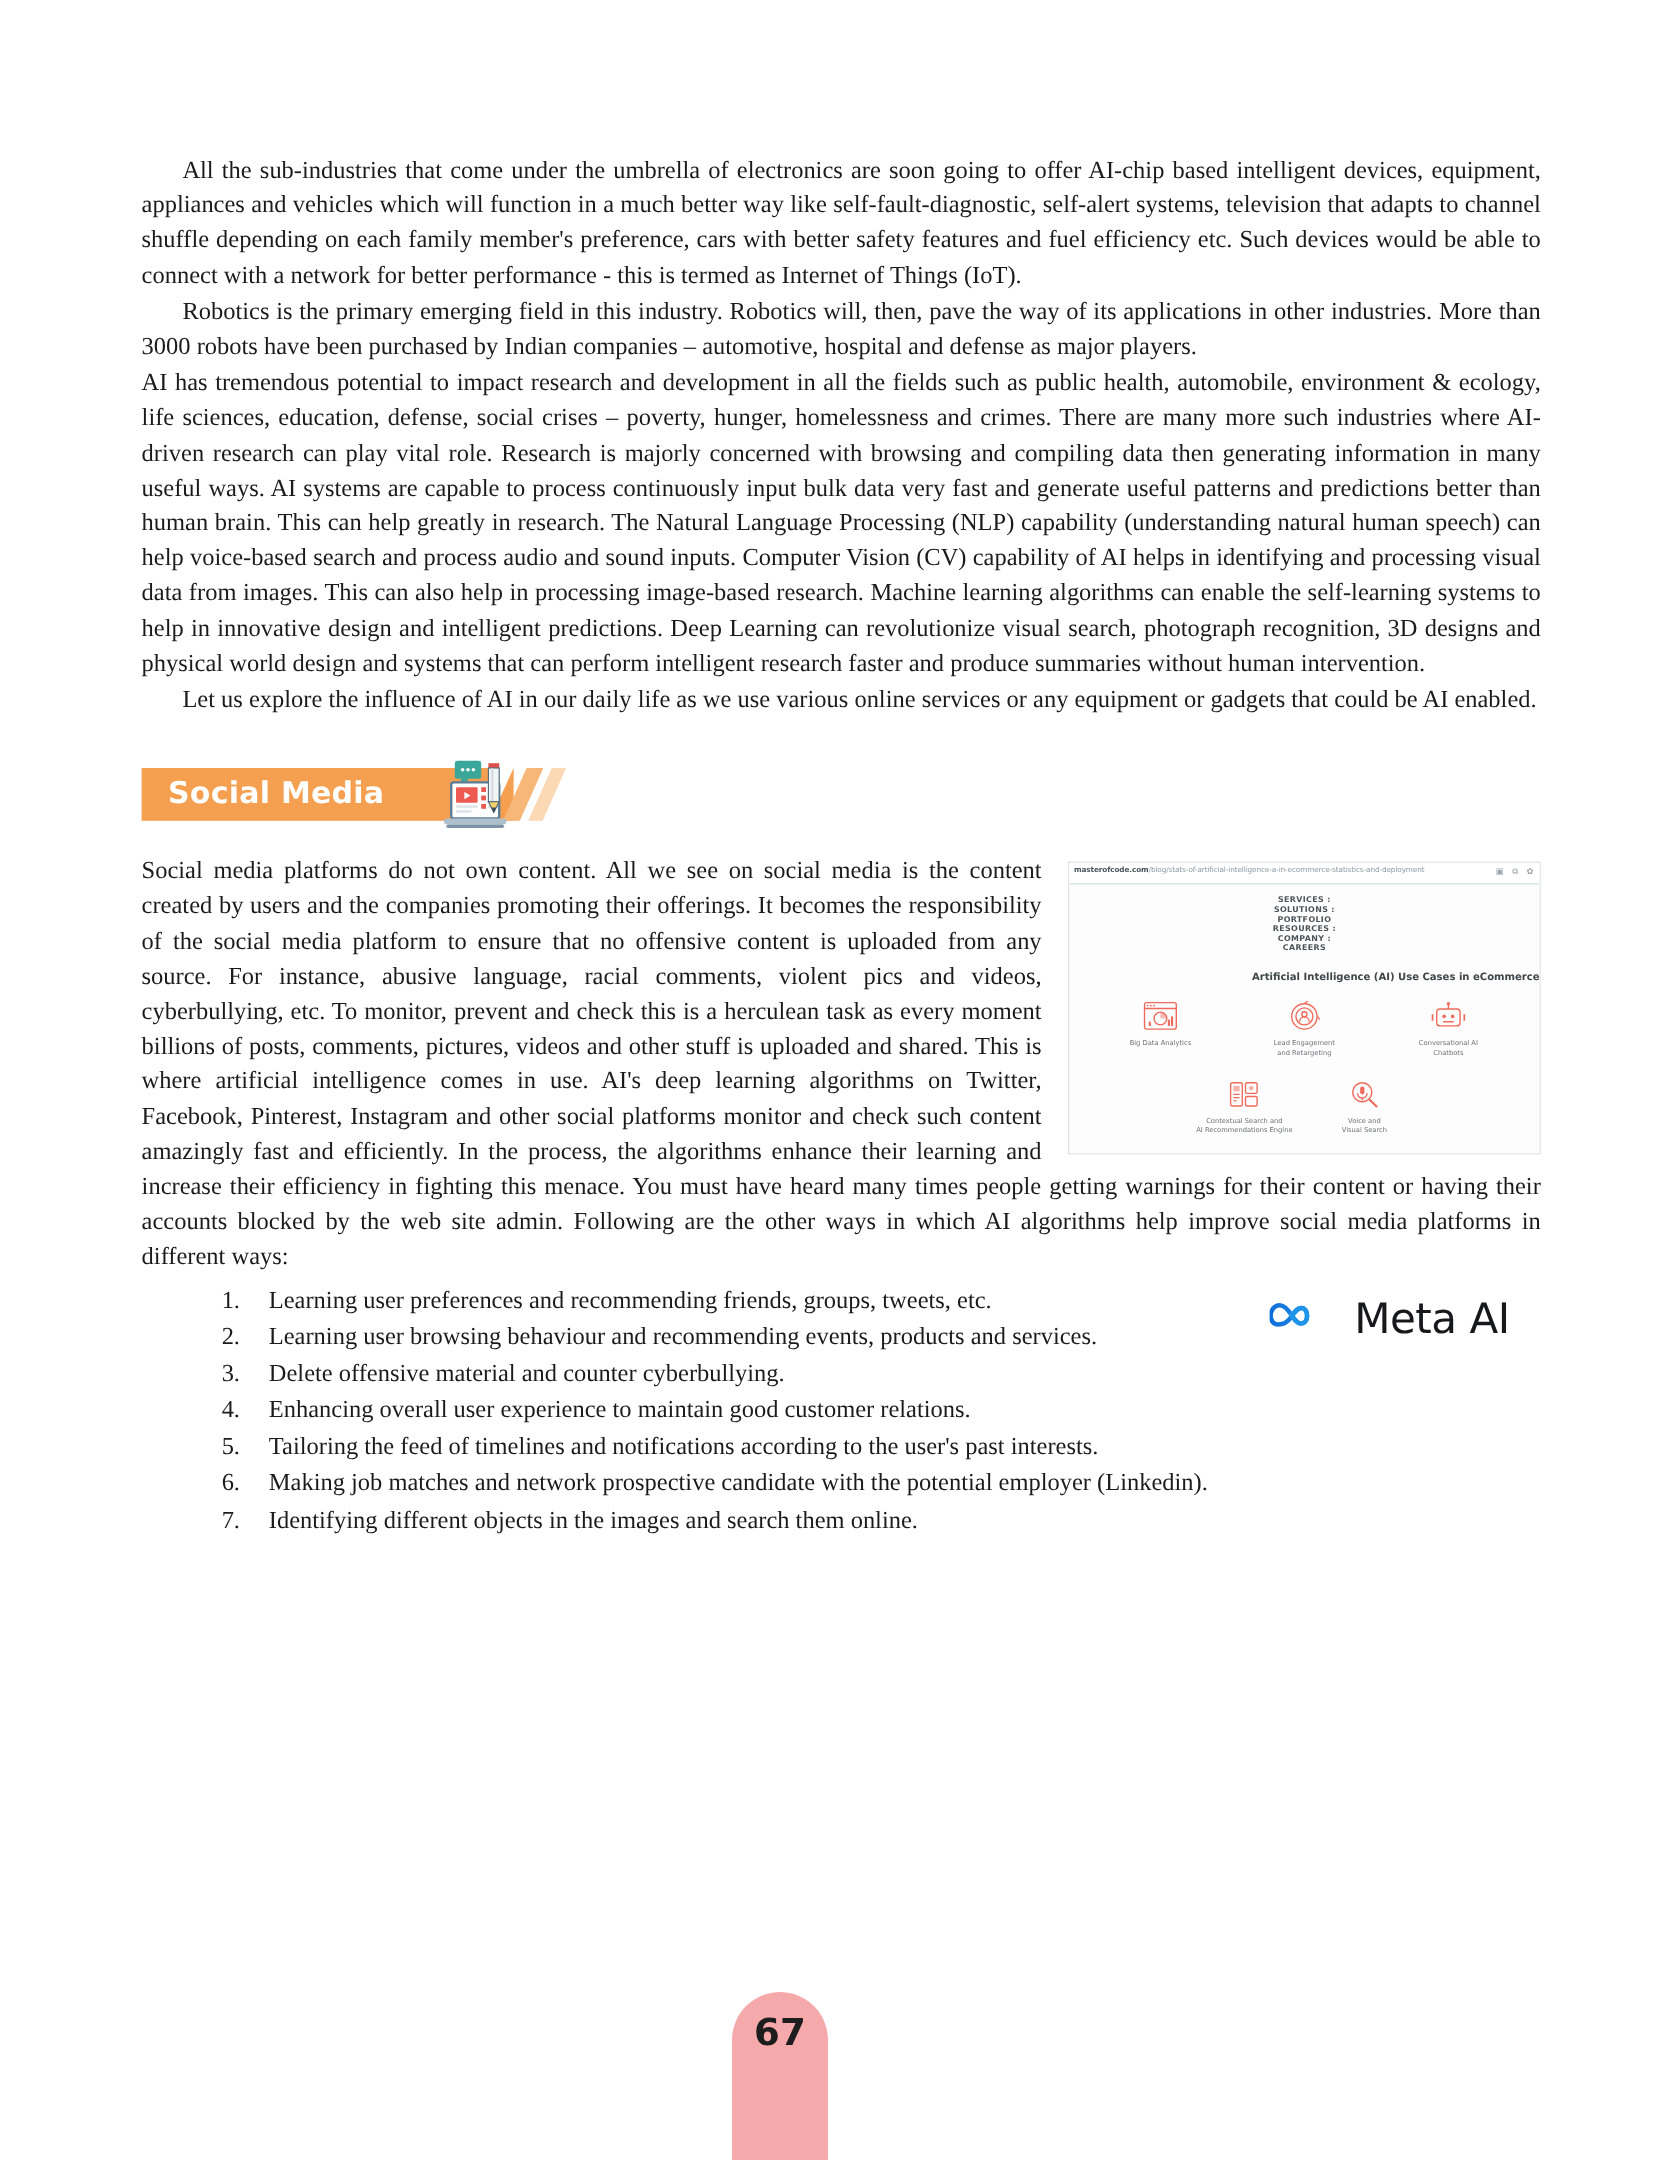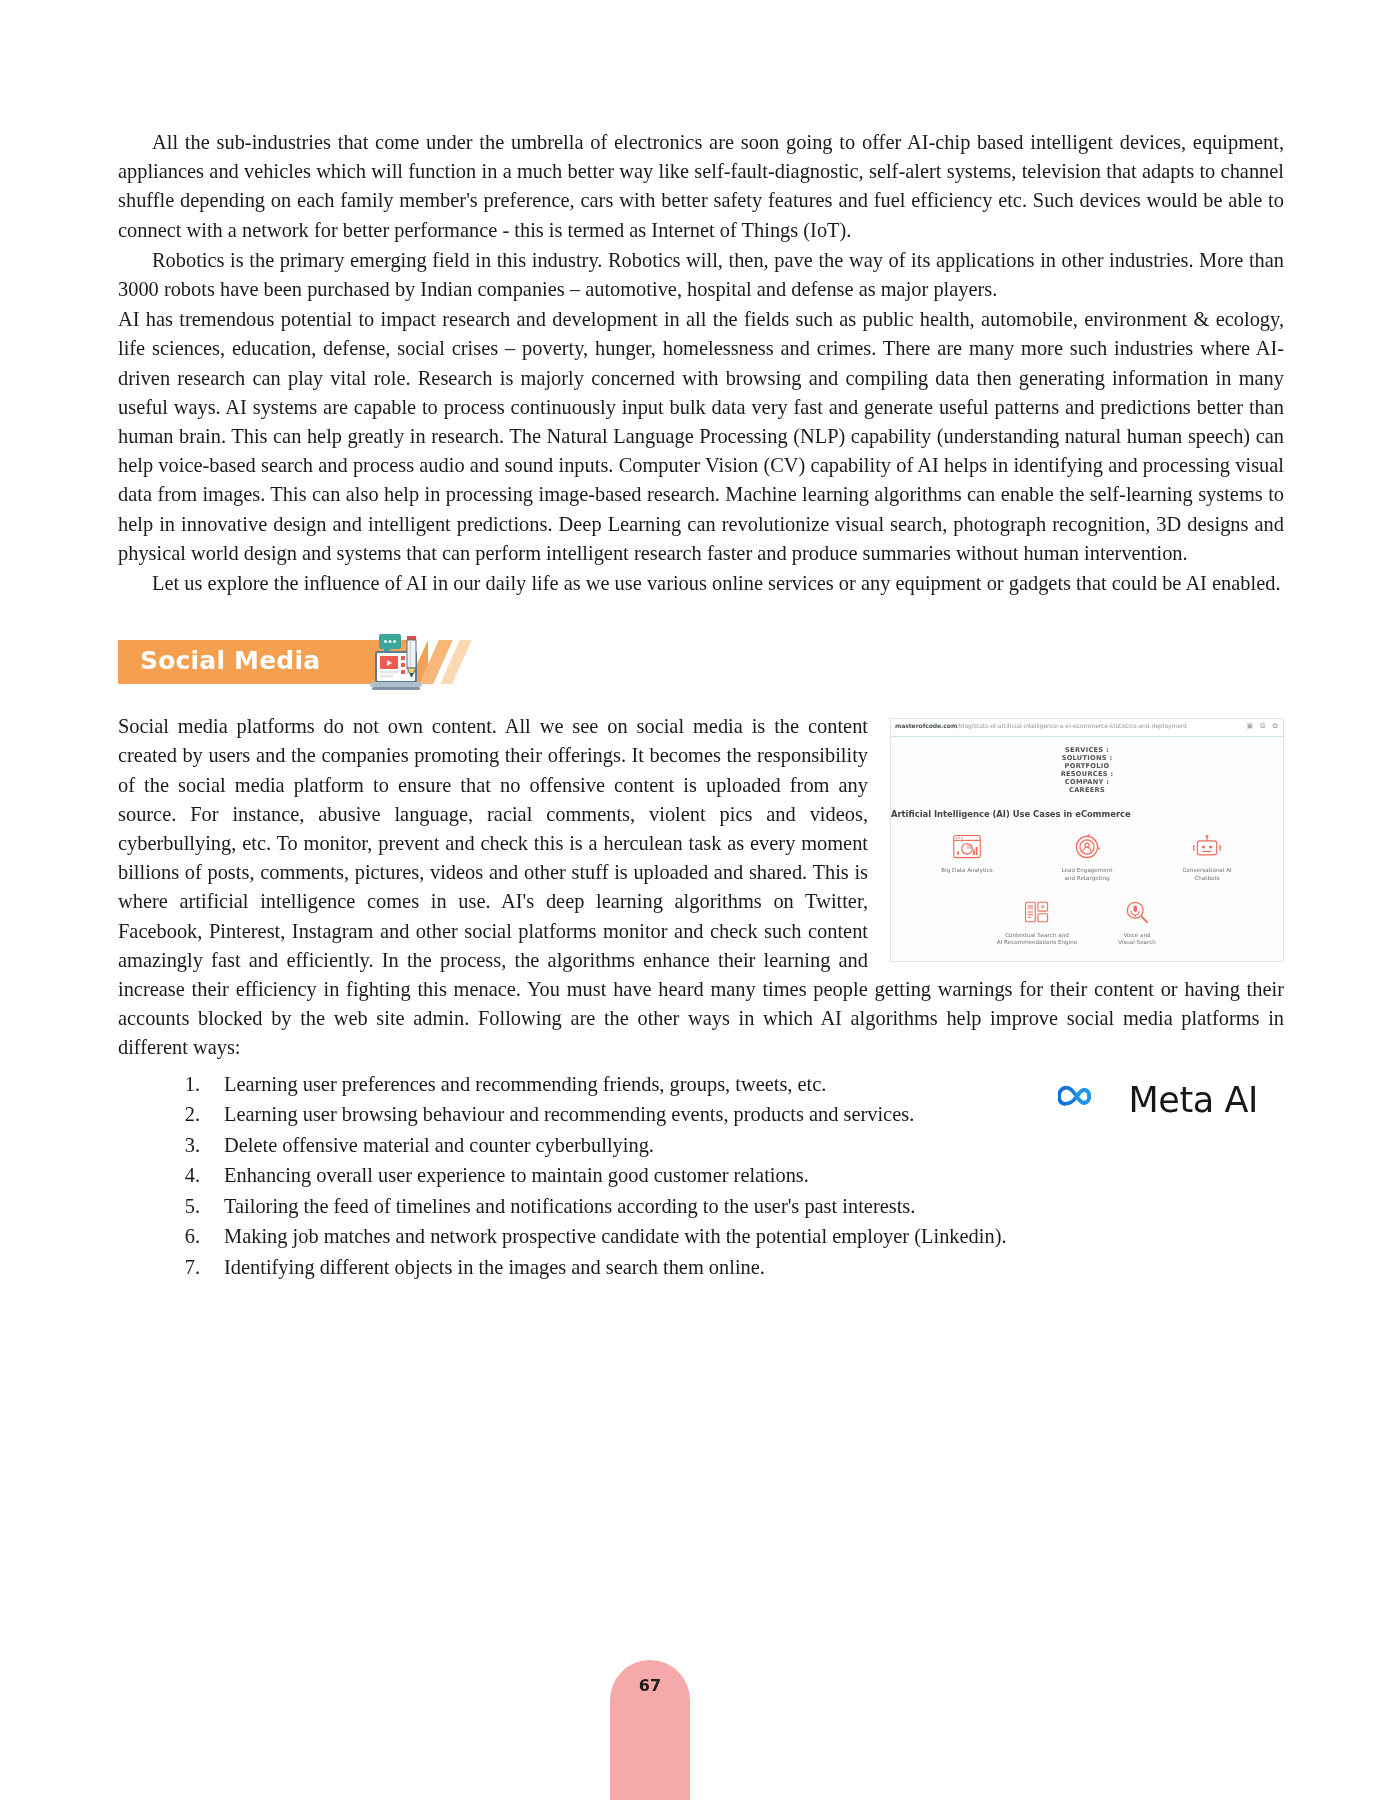--- a/index.html
+++ b/index.html
@@ -152,21 +152,21 @@
     align-items: center;
     padding: 9px 10px 4px 10px;
     font-family: "DejaVu Sans", "Liberation Sans", sans-serif;
     font-size: 6.6px;
     font-weight: bold;
     color: #4c5358;
     letter-spacing: 0.3px;
     flex-direction: column;
   }
   .ws-title {
-    text-align: left;
+    text-align: right;
     font-family: "DejaVu Sans", "Liberation Sans", sans-serif;
     font-size: 8.4px;
     font-weight: bold;
     color: #3f464a;
     margin: 11px 0 4px 0;
   }
   .ws-grid {
     display: flex;
     justify-content: space-around;
     margin-top: 14px;
@@ -241,21 +241,21 @@
     height: 200px;
     background: #f6a9ab;
     border-radius: 40px 40px 0 0;
   }
   .page-num {
     position: absolute;
     left: 50%;
     transform: translateX(-50%);
     top: 1676px;
     font-family: "DejaVu Sans", "Liberation Sans", sans-serif;
-    font-size: 16px;
+    font-size: 31px;
     font-weight: bold;
     color: #1d1d1d;
   }
 </style>
 </head>
 <body>
 
 <div class="page">
 
   <div class="content">

